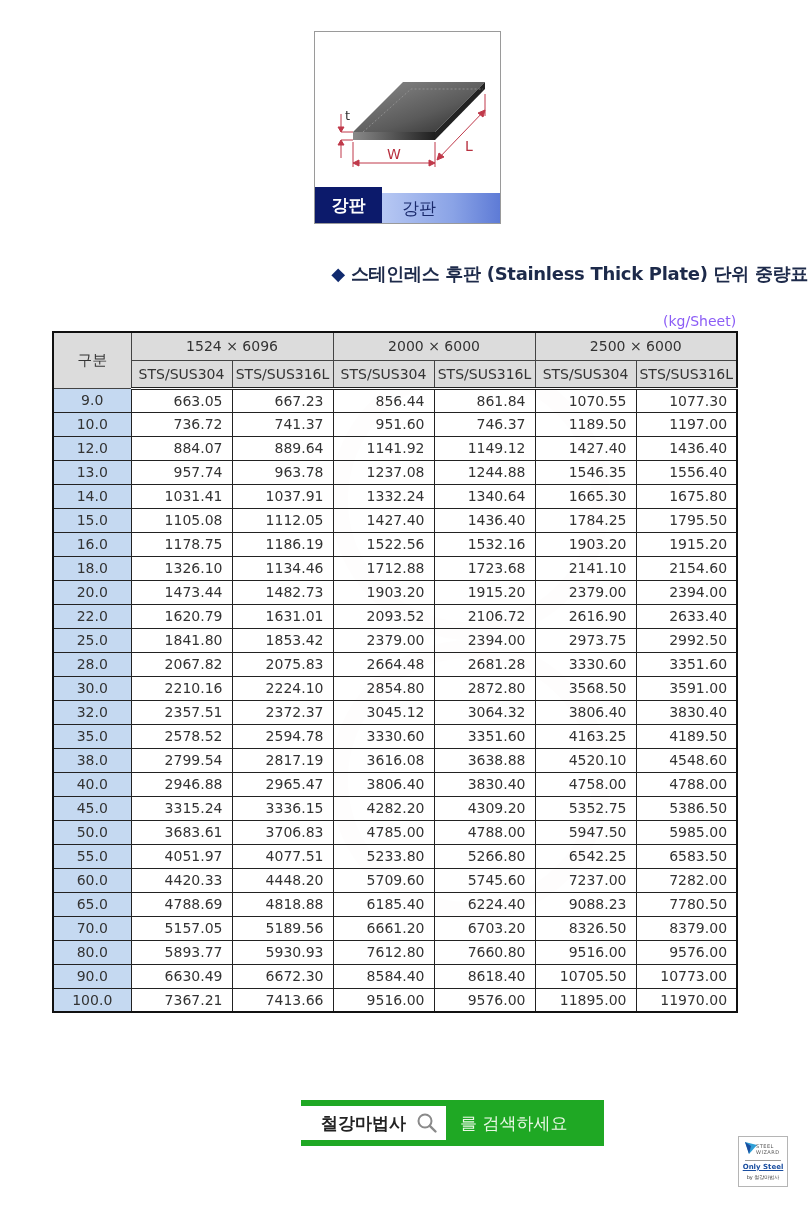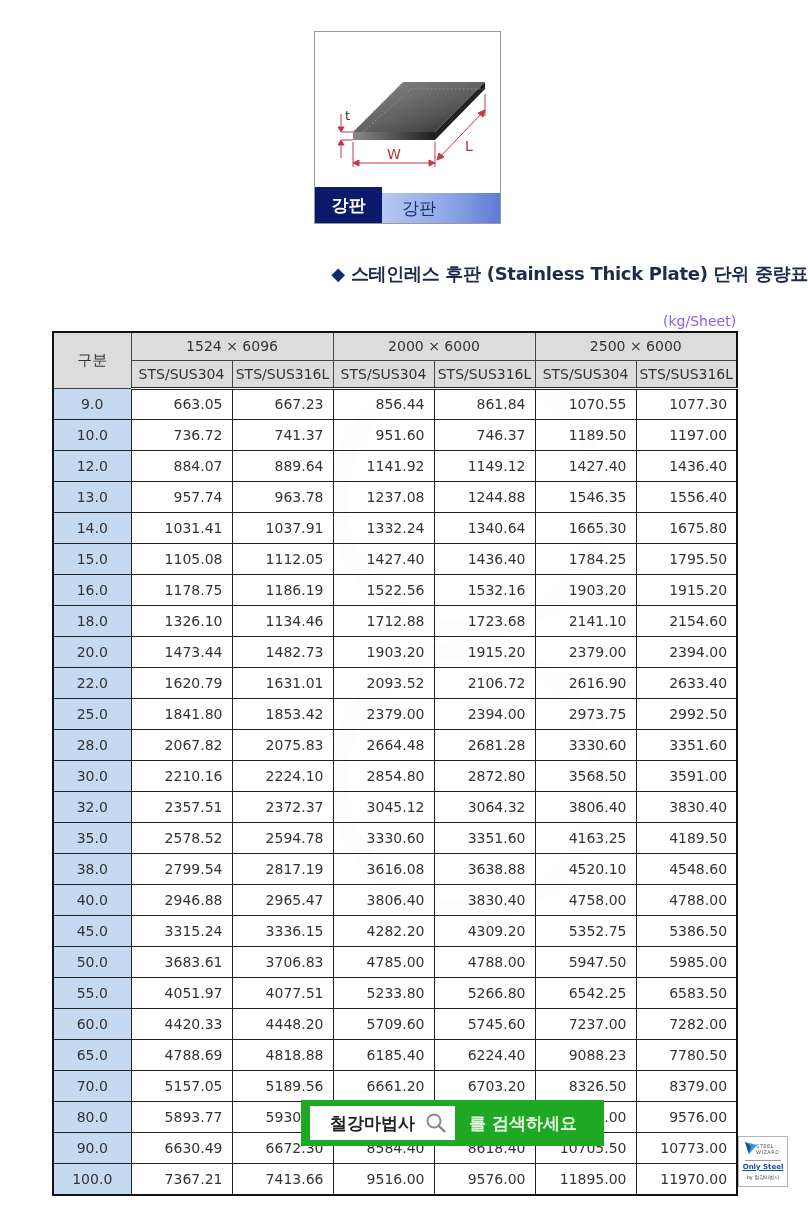--- a/index.html
+++ b/index.html
@@ -44,42 +44,42 @@
     background: #dcdcdc; font-weight: normal; color: #333;
     border: 1px solid #444; height: 28px; text-align: center; padding: 0;
   }
   table.weight-table th.gubun { font-size: 15px; }
   table.weight-table thead tr.sub th { border-bottom: 3px double #222; }
   table.weight-table td {
     border: 1px solid #222; height: 24px; padding: 0 9px 0 0; text-align: right;
     background: rgba(255,255,255,0.86);
   }
   table.weight-table td.thick {
-    background: #c5d9f1; text-align: center; padding: 7px;
+    background: #c5d9f1; text-align: center; padding: 0;
   }
 
   
   .watermark {
     position: absolute; left: 330px; top: 360px; width: 280px; height: 280px;
     border-radius: 50%; border: 18px solid #f1eded; opacity: 0.8;
   }
   .watermark.w2 { top: 640px; }
 
   
   .search-banner {
     position: absolute; left: 301px; top: 1100px; width: 303px; height: 46px;
     background: #1fa824; display: flex; align-items: center;
   }
   .search-box {
-    margin-left: 9px; width: 145px; height: 34px; background: #fff;
+    width: 145px; height: 34px; background: #fff;
     display: flex; align-items: center; justify-content: flex-start; padding-left: 20px;
     font-size: 17px; font-weight: bold; color: #222;
   }
   .search-box svg { margin-left: 10px; }
-  .banner-text { margin-left: 14px; color: #e8f7e4; font-size: 17px; font-weight: bold; }
+  .banner-text { margin-left: 14px; color: #e8f7e4; font-size: 17px; font-weight: normal; }
 
   
   .logo {
     position: absolute; left: 738px; top: 1136px; width: 50px; height: 51px;
     border: 1px solid #b5b5b5; background: #fff; text-align: center;
   }
   .logo .brand { position: absolute; left: 5px; top: 4px; }
   .logo .wiz { position: absolute; left: 17px; top: 6px; font-size: 5px; color: #555; line-height: 6px; letter-spacing: 0.5px; text-align: left; }
   .logo .line { position: absolute; left: 6px; right: 6px; top: 23px; border-top: 1px solid #999; }
   .logo .only { position: absolute; left: 0; right: 0; top: 26px; font-size: 7px; font-weight: bold; color: #1a4ea0; text-decoration: underline; }

